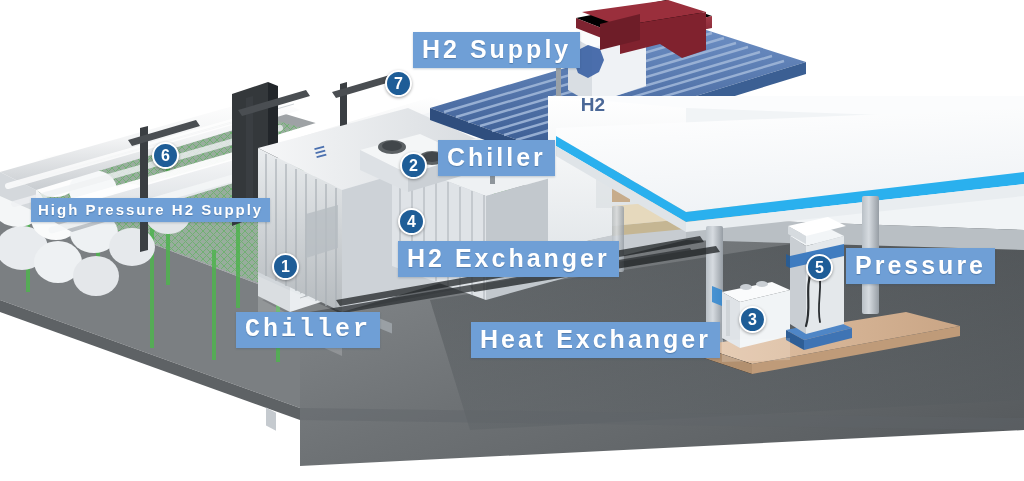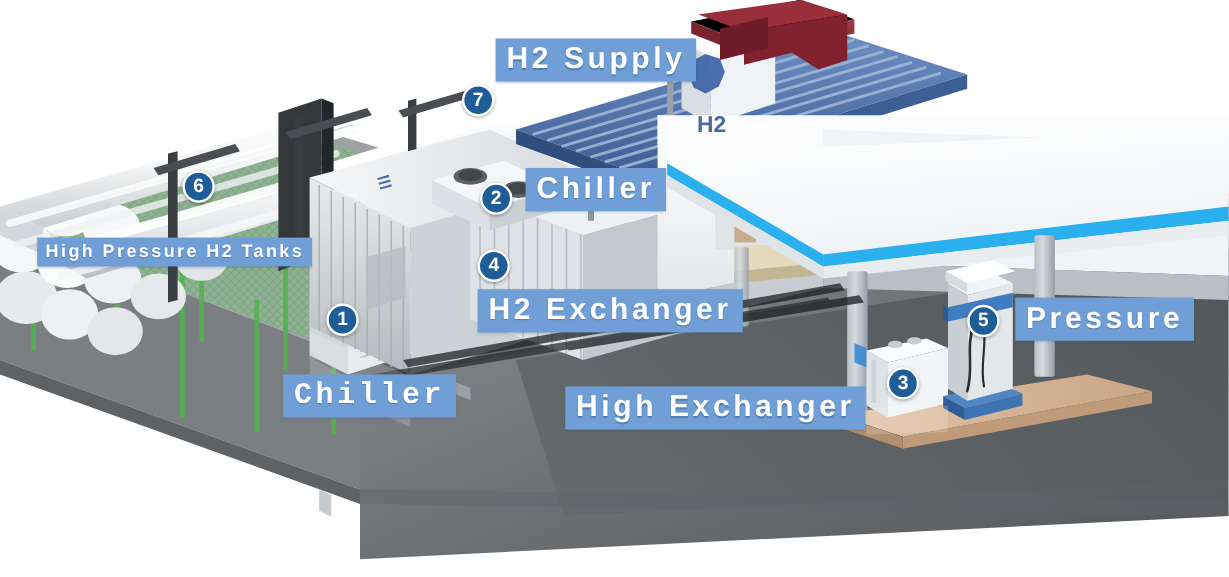--- a/index.html
+++ b/index.html
@@ -391,27 +391,27 @@
 
     <div class="label lg" style="left:413px;top:32px;">H2 Supply</div>
     <div class="badge" style="left:385px;top:70px;">7</div>
 
     <div class="label lg" style="left:438px;top:140px;">Chiller</div>
     <div class="badge" style="left:400px;top:152px;">2</div>
 
     <div class="label lg" style="left:398px;top:241px;">H2 Exchanger</div>
     <div class="badge" style="left:398px;top:208px;">4</div>
 
-    <div class="label sm" style="left:31px;top:198px;">High Pressure H2 Tanks</div>
+    <div class="label sm" style="left:31px;top:198px;">High Pressure H2 Supply</div>
     <div class="badge" style="left:152px;top:142px;">6</div>
 
     <div class="label lg" style="left:236px;top:312px;font-family:Liberation Mono, monospace;">Chiller</div>
     <div class="badge" style="left:272px;top:253px;">1</div>
 
-    <div class="label lg" style="left:471px;top:322px;">High Exchanger</div>
+    <div class="label lg" style="left:471px;top:322px;">Heat Exchanger</div>
     <div class="badge" style="left:739px;top:306px;">3</div>
 
     <div class="label lg" style="left:846px;top:248px;">Pressure</div>
     <div class="badge" style="left:806px;top:254px;">5</div>
 
     <div style="position:absolute;left:579px;top:46px;width:28px;height:30px;
                 display:flex;align-items:center;justify-content:center;
                 color:#2c4f86;font-size:19px;font-weight:bold;opacity:.85;margin-top:44px;">H2</div>
   </div>
 </div>

